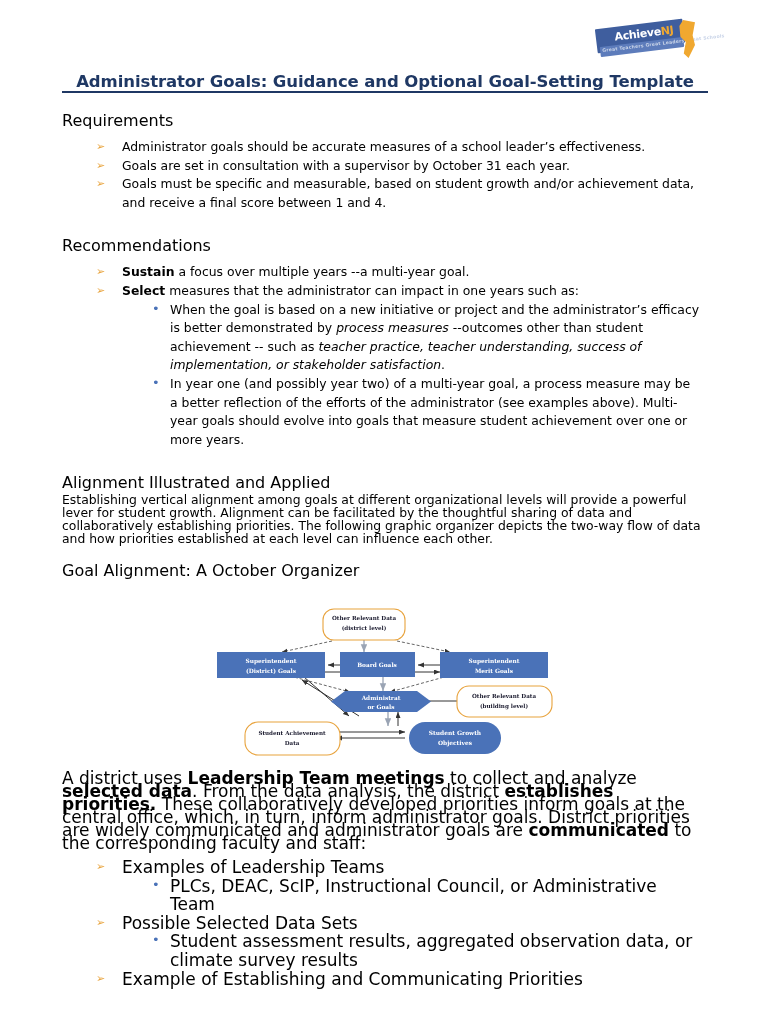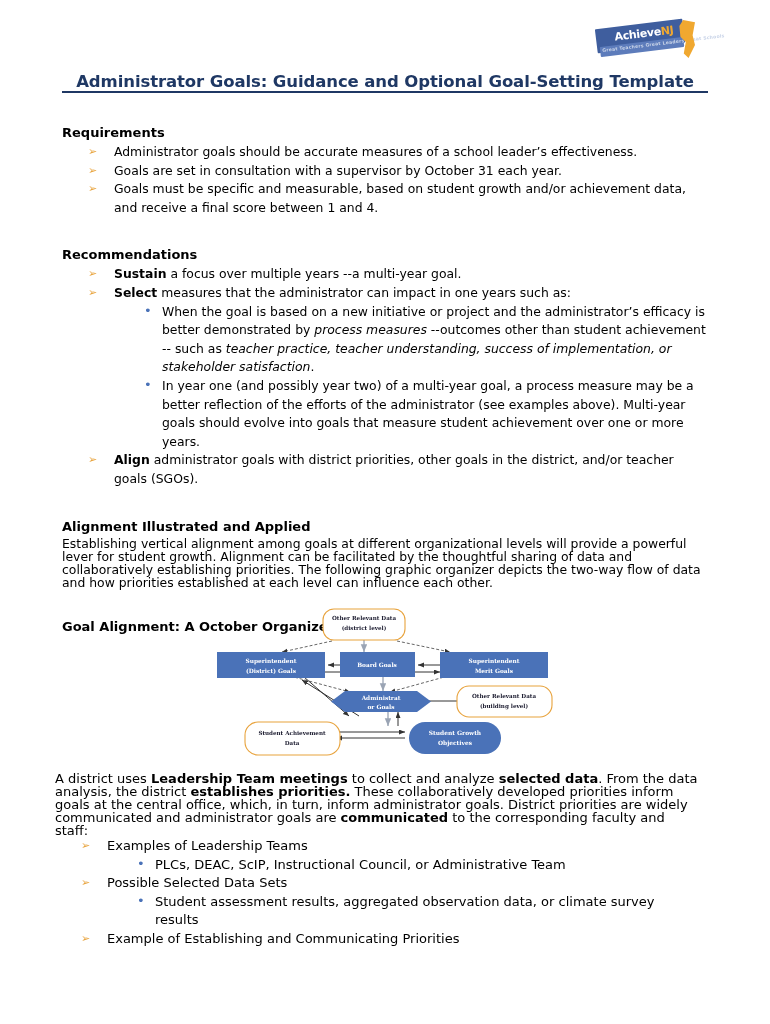--- a/index.html
+++ b/index.html
@@ -109,33 +109,33 @@
   
   .content {
     position: absolute;
     left: 62px;
     top: 108px;
     width: 646px;
     font-size: 12.4px;
     line-height: 18.6px;
   }
   h2.sec {
-    font-size: 13px;
-    font-weight: bold;
-    margin: 16px 0 1px 0;
+    font-size: 16px;
+    font-weight: normal;
+    margin: 4px 0 1px 0;
     line-height: 18px;
   }
   .sec-gap { height: 13px; }
   .para {
     margin: 0;
     line-height: 13px;
   }
   ul.lvl1 {
     list-style: none;
-    margin: 0;
+    margin: 8px;
     padding: 0 0 0 26px;
   }
   ul.lvl1 > li {
     position: relative;
     padding-left: 26px;
     margin: 0 0 0 0;
     line-height: 18.6px;
   }
   ul.lvl1 > li::before {
     content: "\27A2";
@@ -176,24 +176,24 @@
     height: 162px;
   }
   .diagram svg { display: block; }
   .dg-text {
     font-family: "DejaVu Serif", serif;
     font-weight: bold;
   }
 
   .bottom-block {
     position: absolute;
-    left: 55px;
+    left: 62px;
     top: 772px;
     width: 646px;
-    font-size: 13px;
+    font-size: 17px;
     line-height: 18.6px;
   }
 </style>
 </head>
 <body>
 
 <div class="page">
 
   <div class="logo-wrap">
     <div class="logo-bar"></div>
@@ -218,21 +218,20 @@
 
     <h2 class="sec">Recommendations</h2>
     <ul class="lvl1">
       <li><b>Sustain</b><span> a focus over multiple years --a multi-year goal.</span></li>
       <li><b>Select</b><span> measures that the administrator can impact in one years such as:</span>
         <ul class="lvl2">
           <li><span>When the goal is based on a new initiative or project and the administrator’s efficacy is better demonstrated by </span><span class="bi">process measures</span><span> --outcomes other than student achievement -- such as </span><i>teacher practice, teacher understanding, success of implementation, or stakeholder satisfaction</i><span>.</span></li>
           <li>In year one (and possibly year two) of a multi-year goal, a process measure may be a better reflection of the efforts of the administrator (see examples above).  Multi-year goals should evolve into goals that measure student achievement over one or more years.</li>
         </ul>
       </li>
-      <li><b>Align</b><span> administrator goals with district priorities, other goals in the district, and/or teacher goals (SGOs).</span></li>
     </ul>
 
     <div class="sec-gap"></div>
 
     <h2 class="sec">Alignment Illustrated and Applied</h2>
     <p class="para">Establishing vertical alignment among goals at different organizational levels will provide a powerful lever for student growth.  Alignment can be facilitated by the thoughtful sharing of data and collaboratively establishing priorities. The following graphic organizer depicts the two-way flow of data and how priorities established at each level can influence each other.</p>
 
     <div class="sec-gap"></div>
 
     <h2 class="sec">Goal Alignment: A October Organizer</h2>

